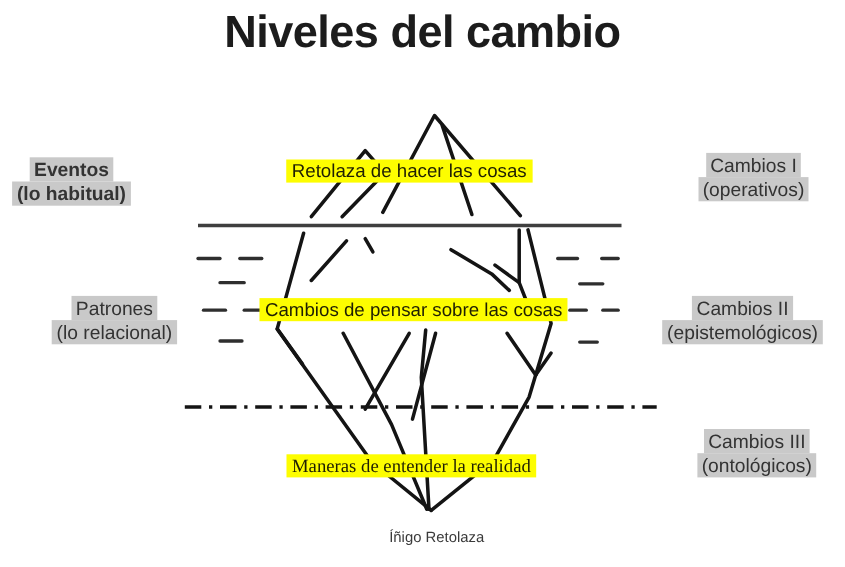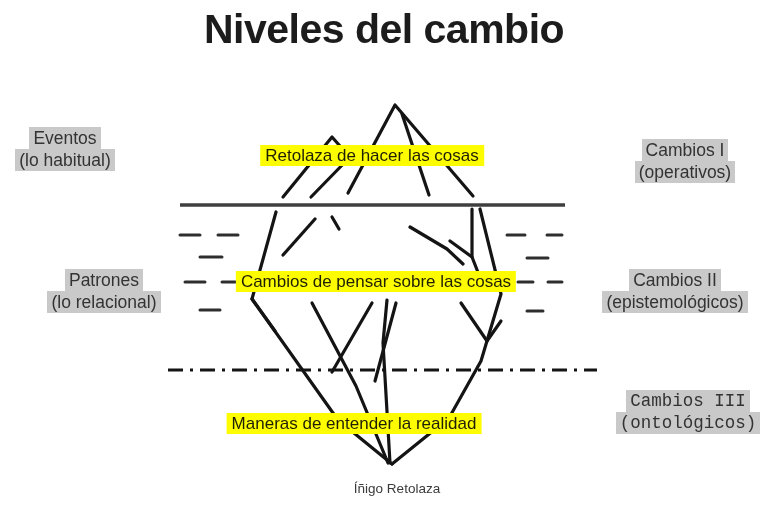--- a/index.html
+++ b/index.html
@@ -25,29 +25,29 @@
     font-size:17px; line-height:20px;
   }
   .hl-yellow {
     background:var(--highlight-yellow,#fdfd00);
     color:var(--yellow-label-text,#1f1f03); padding:1px 5px;
   }
   .attribution {
     position:absolute; top:481px; left:0; right:0; text-align:center;
     font-size:13.5px; color:#3a3a3a; transform:translateX(13px);
   }
-  .l1 { left:0;   width:130px; top:127px; }
+  .l1 { left:0;   width:130px; top:143px;font-weight:bold; }
   .l2 { left:0;   width:136px; top:269px;padding-left:36px; }
   .l3 { left:0;   width:160px; top:390px; }
   .r1 { left:612px; width:146px; top:139px;justify-content:flex-end; }
   .r2 { left:582px; width:186px; top:269px; }
-  .r3 { left:612px; width:152px; top:390px;font-family:Liberation Mono, monospace; }
+  .r3 { left:612px; width:152px; top:390px; }
   .y1 { left:372px; top:146px; }
   .y2 { left:376px; top:272px; }
-  .y3 { left:354px; top:414px; }
+  .y3 { left:374px; top:414px;font-family:Liberation Serif, serif; }
 </style>
 </head>
 <body>
 
 <div class="canvas">
 
   <h1 class="page-title">Niveles del cambio</h1>
 
   <svg class="iceberg-svg" width="768" height="515" viewBox="0 0 768 515">
     <g fill="none" stroke="#141414" stroke-width="3.2" stroke-linecap="round" stroke-linejoin="round">

